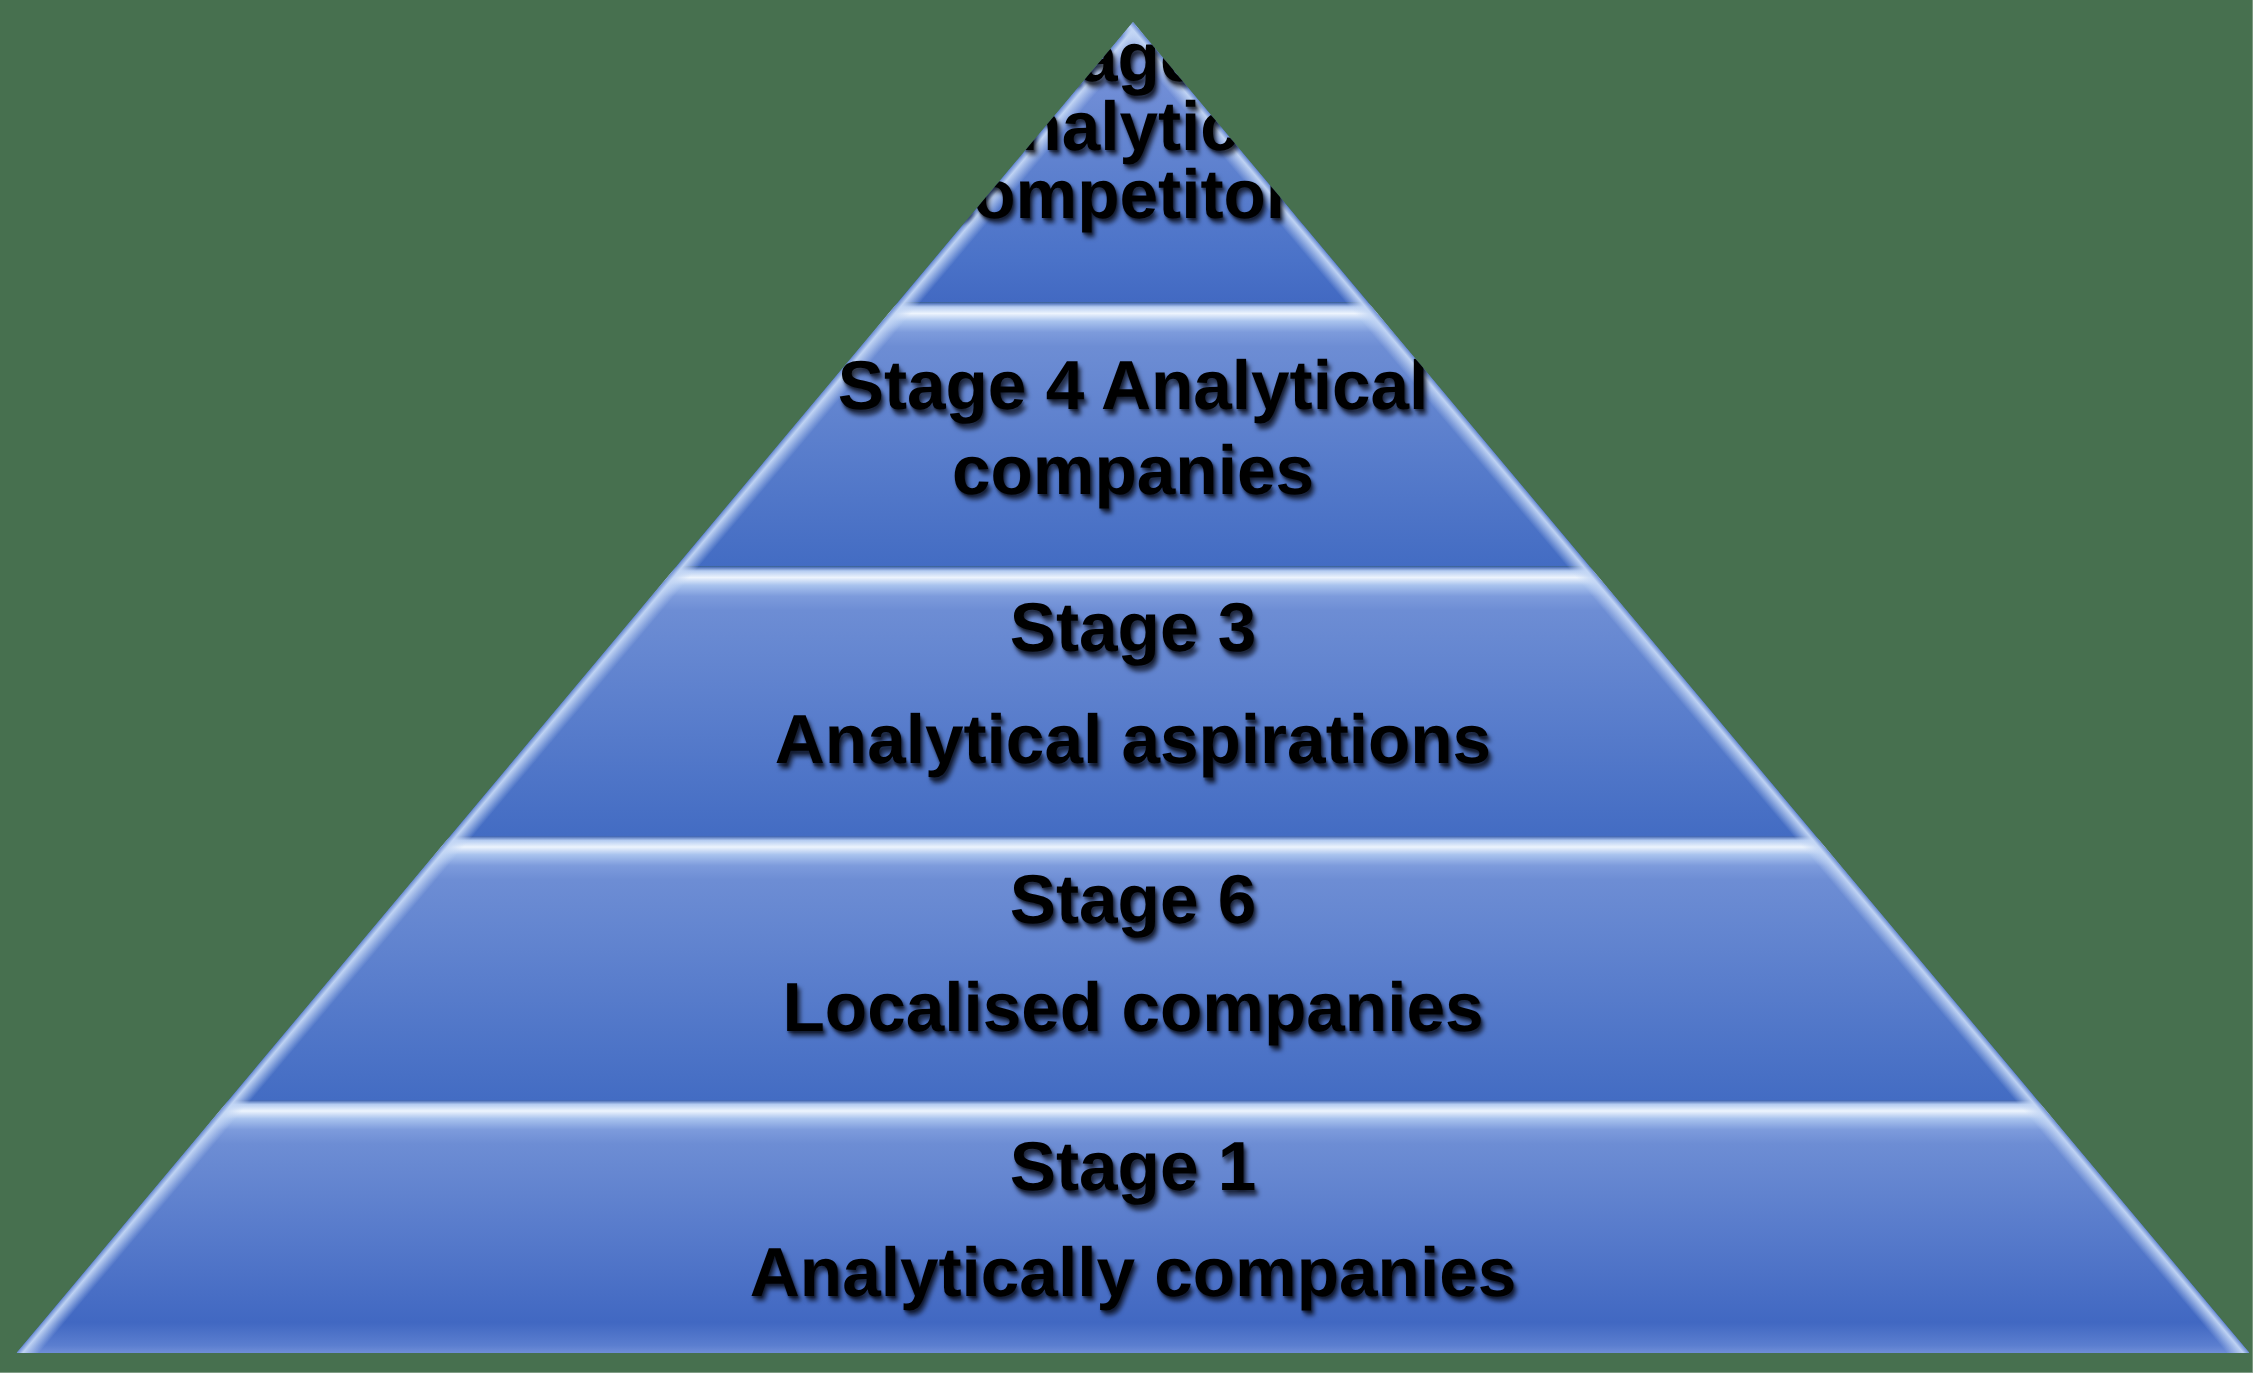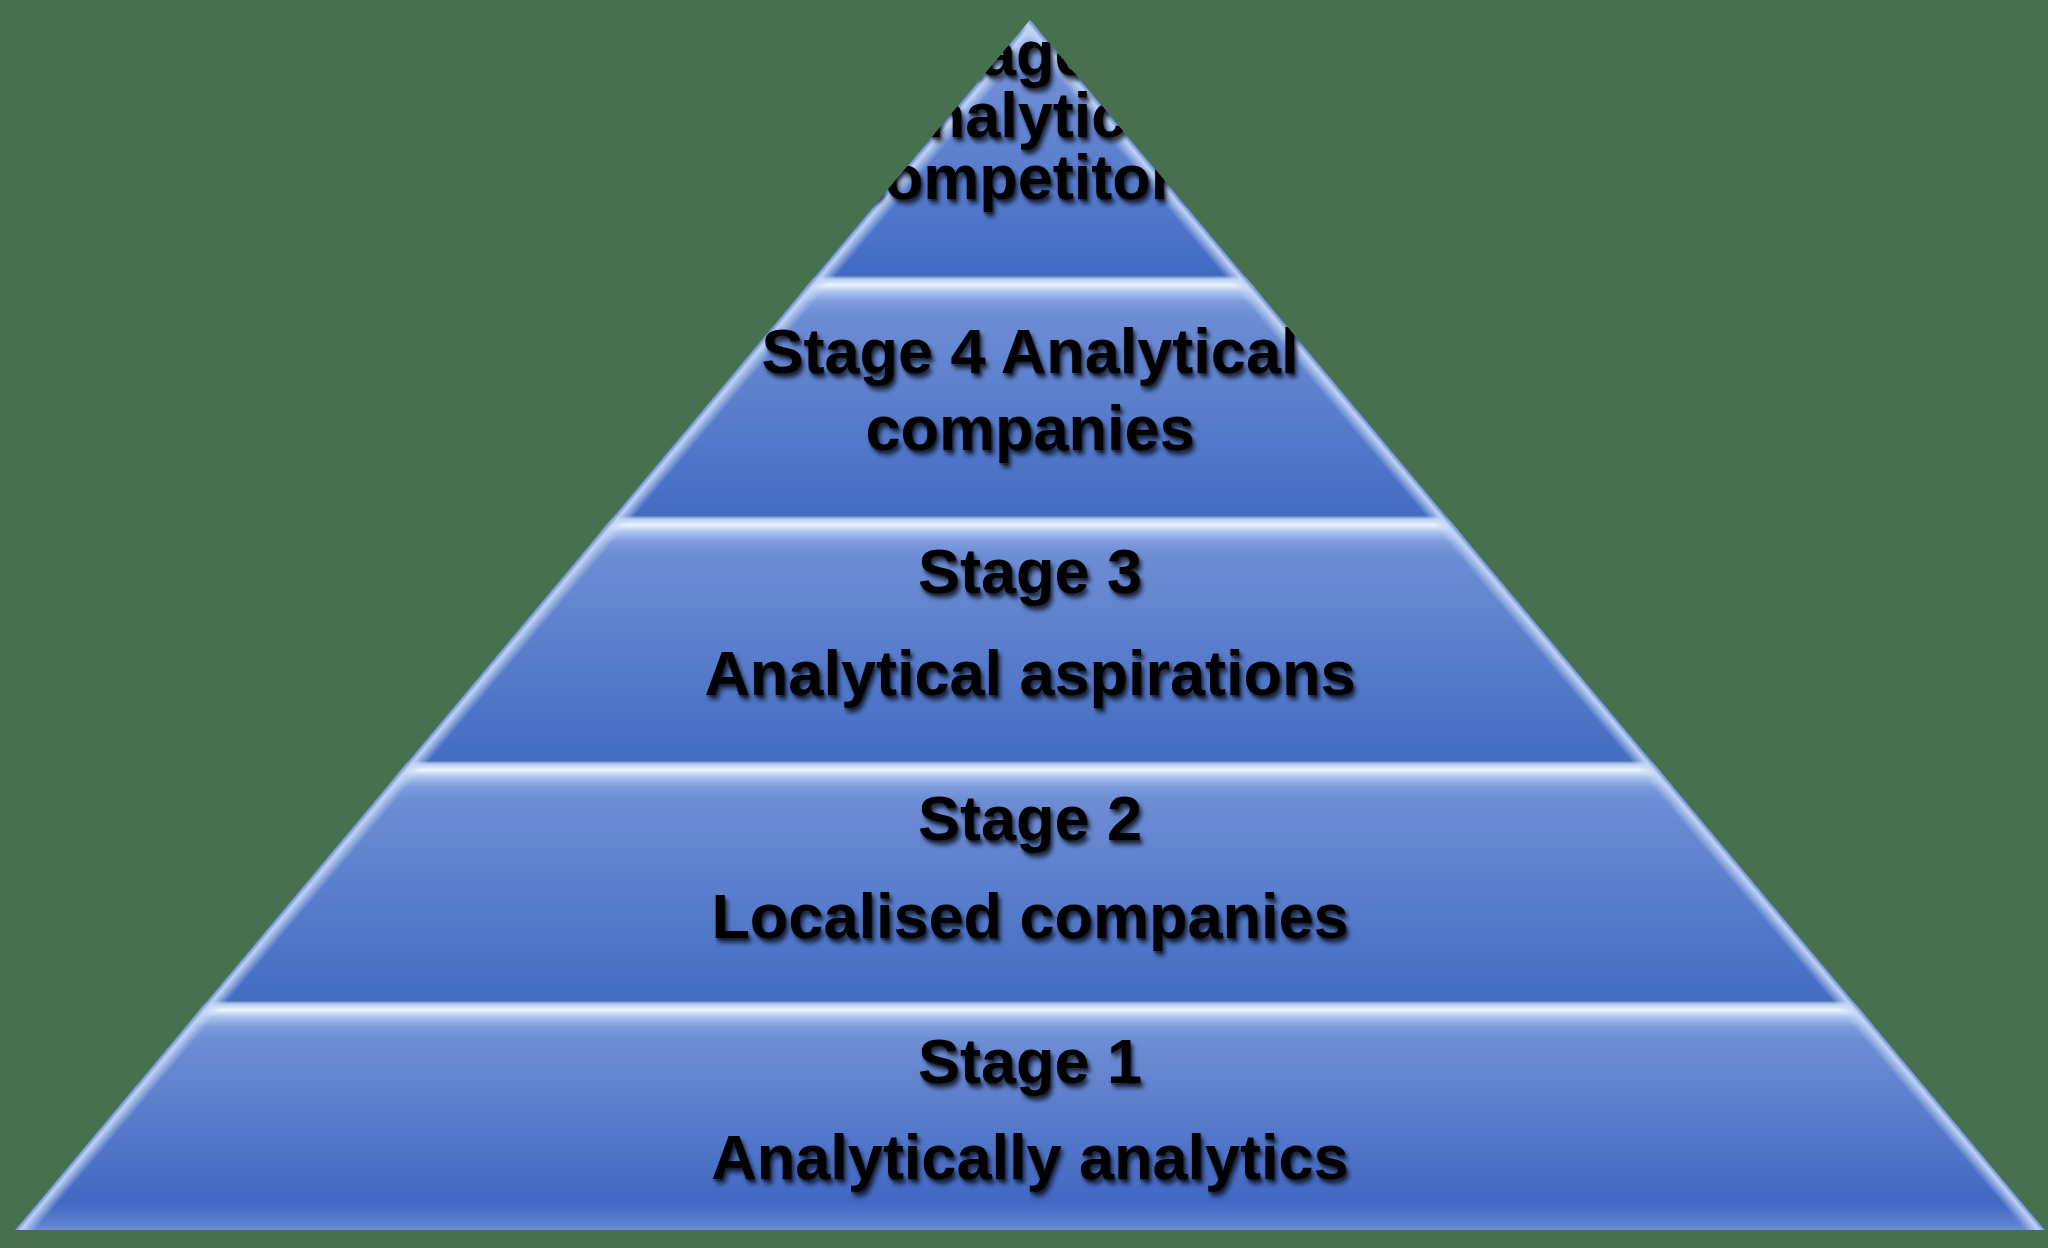--- a/index.html
+++ b/index.html
@@ -140,23 +140,23 @@
       <div class="line">Stage 4 Analytical</div>
       <div class="line">companies</div>
     </div>
 
     <div class="label l3">
       <div class="line">Stage 3</div>
       <div class="line">Analytical aspirations</div>
     </div>
 
     <div class="label l2">
-      <div class="line">Stage 2</div>
+      <div class="line">Stage 6</div>
       <div class="line">Localised companies</div>
     </div>
 
     <div class="label l1">
       <div class="line">Stage 1</div>
-      <div class="line">Analytically analytics</div>
+      <div class="line">Analytically companies</div>
     </div>
 
   </div>
 </div>
 
 </body></html>

